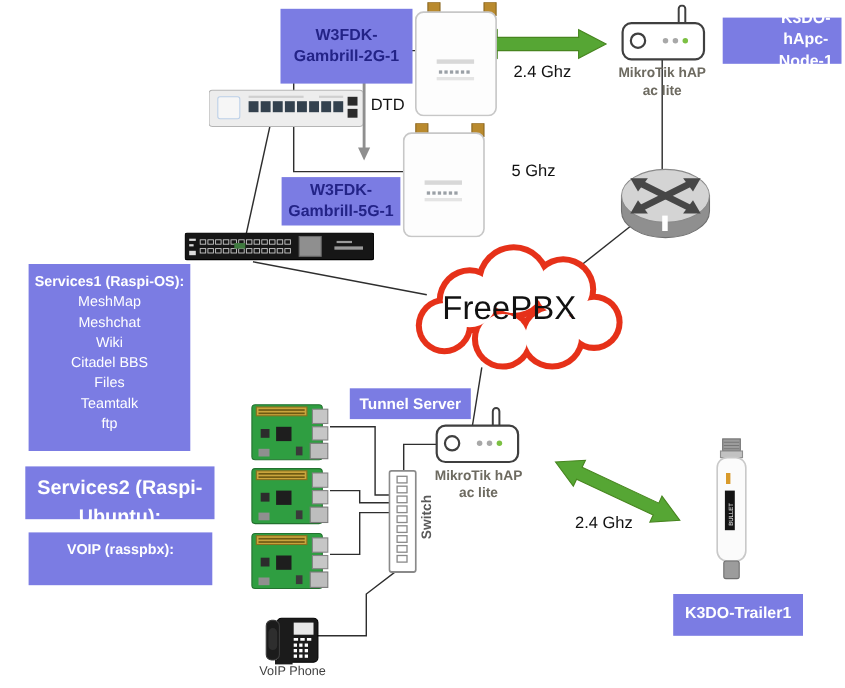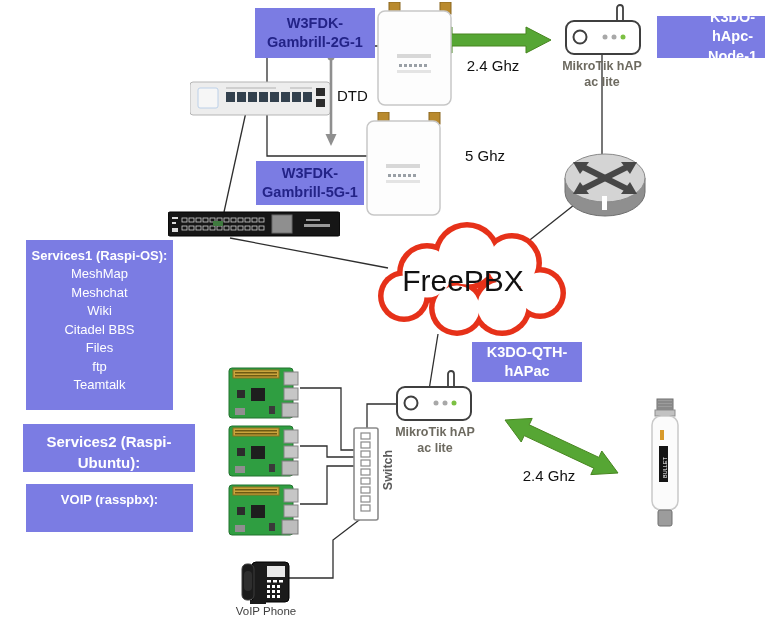--- a/index.html
+++ b/index.html
@@ -318,50 +318,53 @@
           <rect x="31" y="29" width="3" height="3"></rect>
           <rect x="36" y="29" width="3" height="3"></rect>
         <rect x="26" y="34" width="3" height="3"></rect>
           <rect x="31" y="34" width="3" height="3"></rect>
           <rect x="36" y="34" width="3" height="3"></rect>
       </g>
       <rect x="9" y="39" width="16" height="4" fill="#1b1b1b"></rect>
     </svg>
   </div>
 
-  <div class="plabel dark" style="left:255px;top:8px;width:120px;height:50px;">
+  <div class="plabel dark" style="left:255px;top:8px;width:120px;height:68px;">
     <span>W3FDK-Gambrill-2G-1</span>
   </div>
 
   <div class="plabel" style="left:657px;top:16px;width:108px;height:42px;padding-left:47px;">
     <span>K3DO-hApc-Node-1</span>
   </div>
 
   <div class="plabel dark" style="left:256px;top:161px;width:108px;height:44px;">
     <span>W3FDK-Gambrill-5G-1</span>
   </div>
 
-
-  <div class="plabel" style="left:472px;top:342px;width:110px;height:40px;">
-    <span>K3DO-QTH-hAPac</span>
-  </div>
-
+  <div class="plabel" style="left:318px;top:353px;width:110px;height:28px;font-size:14px;">
+    <span>Tunnel Server</span>
+  </div>
+
+
+  <div class="plabel" style="left:612px;top:540px;width:118px;height:38px;">
+    <span>K3DO-Trailer1</span>
+  </div>
 
   <div class="svcbox" style="left:8px;top:240px;width:147px;height:170px;">
     <span class="ttl">Services1 (Raspi-OS):</span>
     <span>MeshMap</span>
     <span>Meshchat</span>
     <span>Wiki</span>
     <span>Citadel BBS</span>
     <span>Files</span>
+    <span>Teamtalk</span>
     <span>ftp</span>
-    <span>Teamtalk</span>
-  </div>
-
-  <div class="svcbox" style="left:5px;top:424px;width:172px;height:48px;font-size:15px;">
+  </div>
+
+  <div class="svcbox" style="left:5px;top:424px;width:172px;height:48px;font-size:18px;">
     <span class="ttl">Services2 (Raspi-Ubuntu):</span>
     <span>MatterMost</span>
   </div>
 
   <div class="svcbox" style="left:8px;top:484px;width:167px;height:48px;">
     <span class="ttl">VOIP (rasspbx):</span>
   </div>
 
   <div class="cap" style="left:458px;top:57px;width:70px;">2.4 Ghz</div>
 

